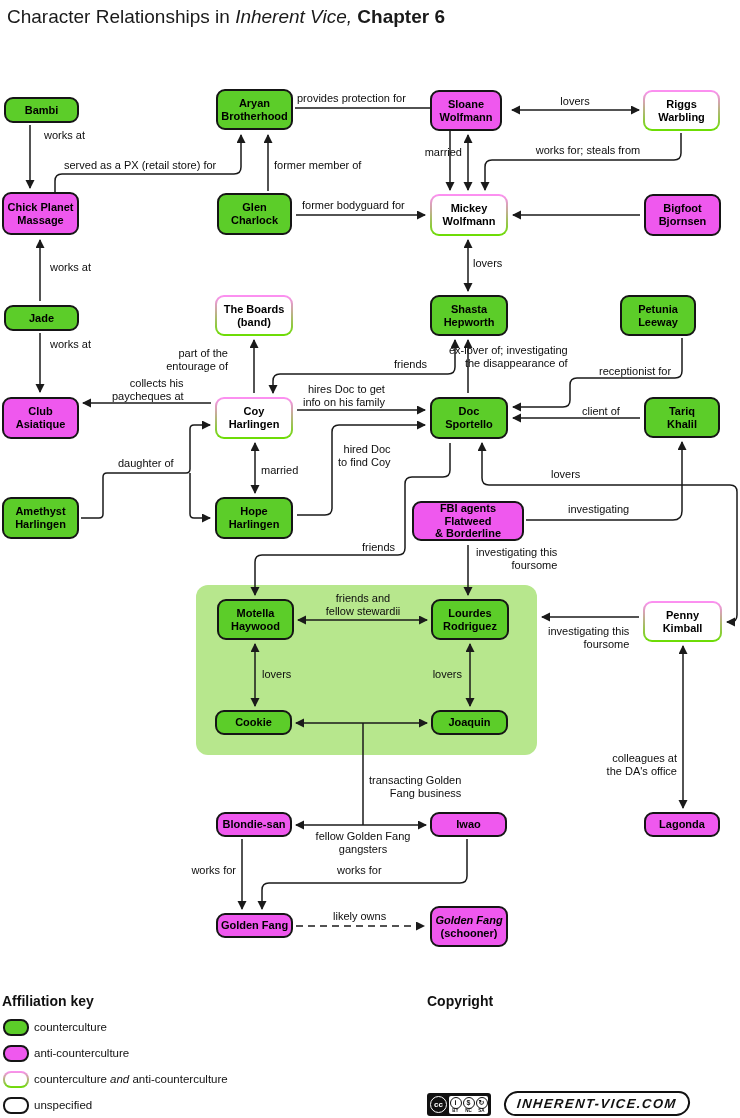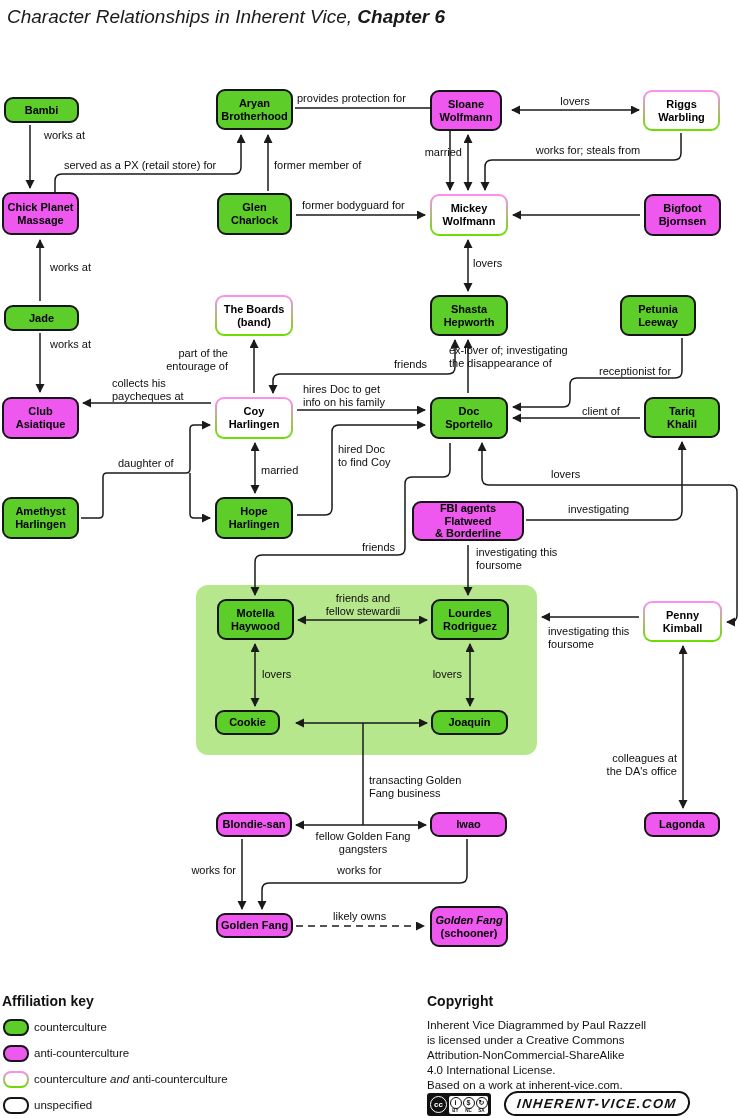--- a/index.html
+++ b/index.html
@@ -1,34 +1,34 @@
 <!DOCTYPE html>
 <html style="--counterculture: #5ccd29; --anti_counterculture: #ef58ee; --dual_top: #ff8ef6; --dual_bottom: #6ade00; --group_background: #b7e78d; --line: #1a1a1a;"><head>
 <meta charset="utf-8">
 <style>
   html,body{margin:0;padding:0;background:#fff;}
   #canvas{position:relative;width:740px;height:1118px;background:#fff;
           font-family:"Liberation Sans",sans-serif;color:#111;overflow:hidden;}
   .title{position:absolute;left:7px;top:6px;font-size:19px;color:#1a1a1a;}
-  .title span,.title i,.title b{white-space:pre;font-style:italic;}
+  .title span,.title i,.title b{white-space:pre;}
   svg.wires{position:absolute;left:0;top:0;}
   svg.wires path{fill:none;stroke:#1a1a1a;stroke-width:1.5;}
   .node{position:absolute;display:flex;align-items:center;justify-content:center;
         text-align:center;font-weight:bold;font-size:11px;line-height:1.18;
         border:2px solid #151515;border-radius:9px;white-space:pre-line;
         box-sizing:border-box;color:#000;padding:1px;}
   .green{background:var(--counterculture,#5ccd29);}
   .magenta{background:var(--anti_counterculture,#ef58ee);}
   .dual{border:2px solid transparent;
         background:linear-gradient(#fff,#fff) padding-box,
         linear-gradient(180deg,var(--dual_top,#ff8ef6),var(--dual_bottom,#6ade00)) border-box;}
   .groupbox{position:absolute;left:196px;top:585px;width:341px;height:170px;
         background:var(--group_background,#b7e78d);border-radius:12px;}
   .col{flex-direction:column;}
-  .elabel{position:absolute;font-size:11px;line-height:1.18;white-space:pre-line;color:#0d0d0d;}
+  .elabel{position:absolute;font-size:11px;line-height:1.18;white-space:pre-line;color:#0d0d0d;text-align:right;}
   .ralign{text-align:right;}
   .calign{text-align:center;}
   .foothead{position:absolute;font-size:14px;font-weight:bold;}
   .pill{position:absolute;width:26px;height:17px;border:2px solid #151515;border-radius:8px;box-sizing:border-box;}
   .pill.dual{border:2px solid transparent;}
   .pill.white{background:#fff;}
   .leglabel{position:absolute;font-size:11.5px;}
   .leglabel span,.leglabel i{white-space:pre;}
   .copytext{position:absolute;left:427px;top:1018px;font-size:11.5px;line-height:1.3;white-space:pre-line;}
   .ccbadge{position:absolute;left:427px;top:1093px;width:64px;height:23px;background:#111;
@@ -135,21 +135,21 @@
   <div class="node green" style="left:215px;top:497px;width:78px;height:42px">Hope
 Harlingen</div>
   <div class="node magenta" style="left:412px;top:501px;width:112px;height:40px">FBI agents Flatweed
 &amp; Borderline</div>
   <div class="node green" style="left:217px;top:599px;width:77px;height:41px">Motella
 Haywood</div>
   <div class="node green" style="left:431px;top:599px;width:78px;height:41px">Lourdes
 Rodriguez</div>
   <div class="node dual" style="left:643px;top:601px;width:79px;height:41px">Penny
 Kimball</div>
-  <div class="node green" style="left:215px;top:710px;width:65px;height:25px">Cookie</div>
+  <div class="node green" style="left:215px;top:710px;width:77px;height:25px">Cookie</div>
   <div class="node green" style="left:431px;top:710px;width:77px;height:25px">Joaquin</div>
   <div class="node magenta" style="left:216px;top:812px;width:76px;height:25px">Blondie-san</div>
   <div class="node magenta" style="left:430px;top:812px;width:77px;height:25px">Iwao</div>
   <div class="node magenta" style="left:644px;top:812px;width:76px;height:25px">Lagonda</div>
   <div class="node magenta" style="left:216px;top:913px;width:77px;height:25px">Golden Fang</div>
   <div class="node magenta col" style="left:430px;top:906px;width:78px;height:41px"><i>Golden Fang</i><span>(schooner)</span></div>
 
   <div class="elabel" style="left:44px;top:129px">works at</div>
   <div class="elabel" style="left:50px;top:261px">works at</div>
   <div class="elabel" style="left:50px;top:338px">works at</div>
@@ -201,25 +201,20 @@
   <div class="pill green" style="left:3px;top:1019px"></div>
   <div class="leglabel" style="left:34px;top:1021px">counterculture</div>
   <div class="pill magenta" style="left:3px;top:1045px"></div>
   <div class="leglabel" style="left:34px;top:1047px">anti-counterculture</div>
   <div class="pill dual" style="left:3px;top:1071px"></div>
   <div class="leglabel" style="left:34px;top:1073px"><span>counterculture </span><i>and</i><span> anti-counterculture</span></div>
   <div class="pill white" style="left:3px;top:1097px"></div>
   <div class="leglabel" style="left:34px;top:1099px">unspecified</div>
 
   <div class="foothead" style="left:427px;top:993px">Copyright</div>
-  <div class="copytext">Inherent Vice Diagrammed by Paul Razzell
-is licensed under a Creative Commons
-Attribution-NonCommercial-ShareAlike
-4.0 International License.
-Based on a work at inherent-vice.com.</div>
   <div class="ccbadge">
     <span class="c0">cc</span>
     <span class="panel">
       <span class="ci">
           <b>i</b>
           <em>BY</em>
         </span>
       <span class="ci">
           <b>$</b>
           <em>NC</em>

